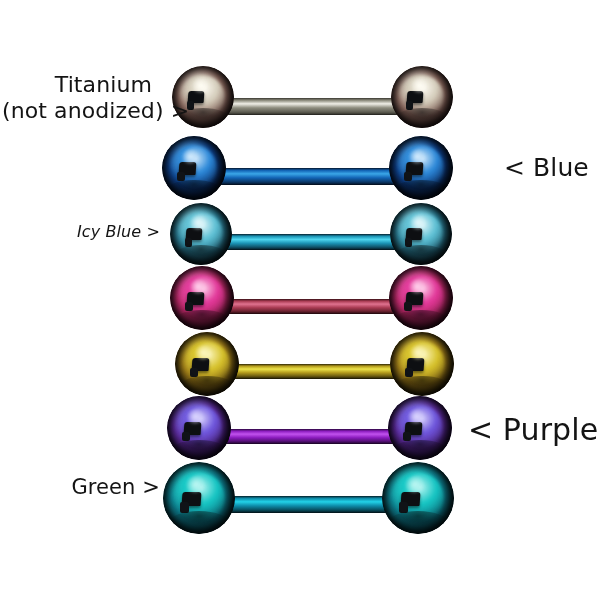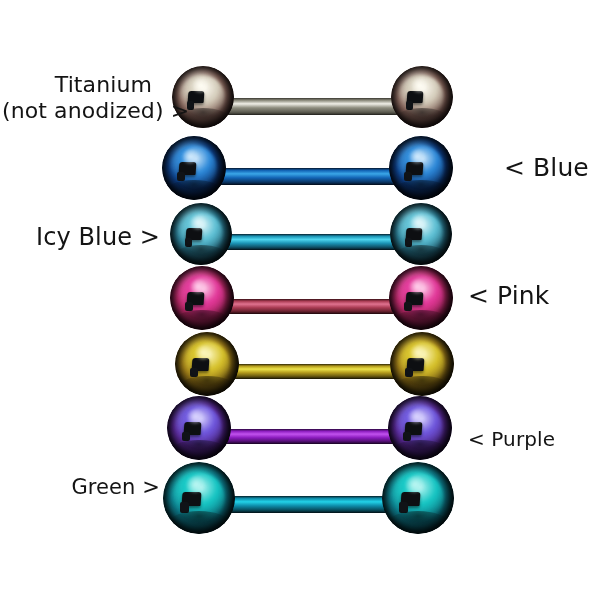--- a/index.html
+++ b/index.html
@@ -264,17 +264,16 @@
         <div class="notch"></div>
         <div class="notch2"></div>
         <div class="refl" style="background: radial-gradient(circle, rgb(189, 247, 243) 0%, rgba(255, 255, 255, 0) 75%);"></div>
         <div class="shadowbot"></div>
         <div class="rim"></div>
       </div>
     </div>
     <div class="label left" style="left: 2px; top: 72px; width: 150px; font-size: 22px; z-index: 50;">Titanium
 (not anodized) &gt;</div>
     <div class="label right" style="left: 468px; top: 153px; width: 130px; font-size: 25px; z-index: 50; margin-left: 36px;">&lt; Blue</div>
-    <div class="label left" style="left: 10px; top: 223px; width: 150px; font-size: 24px; z-index: 50;">Icy Blue &gt;</div>
-    <div class="label right" style="left: 468px; top: 281px; width: 130px; font-size: 25px; z-index: 50;">&lt; Pink</div>
-    <div class="label right" style="left: 468px; top: 428px; width: 130px; font-size: 20px; z-index: 50;">&lt; Purple</div>
+    <div class="label left" style="left: 10px; top: 223px; width: 150px; font-size: 16px; z-index: 50; font-style: italic;">Icy Blue &gt;</div>
+    <div class="label right" style="left: 468px; top: 412px; width: 130px; font-size: 30px; z-index: 50;">&lt; Purple</div>
     <div class="label left" style="left: 10px; top: 475px; width: 150px; font-size: 21px; z-index: 50;">Green &gt;</div>
   </div>
 
 </body></html>

